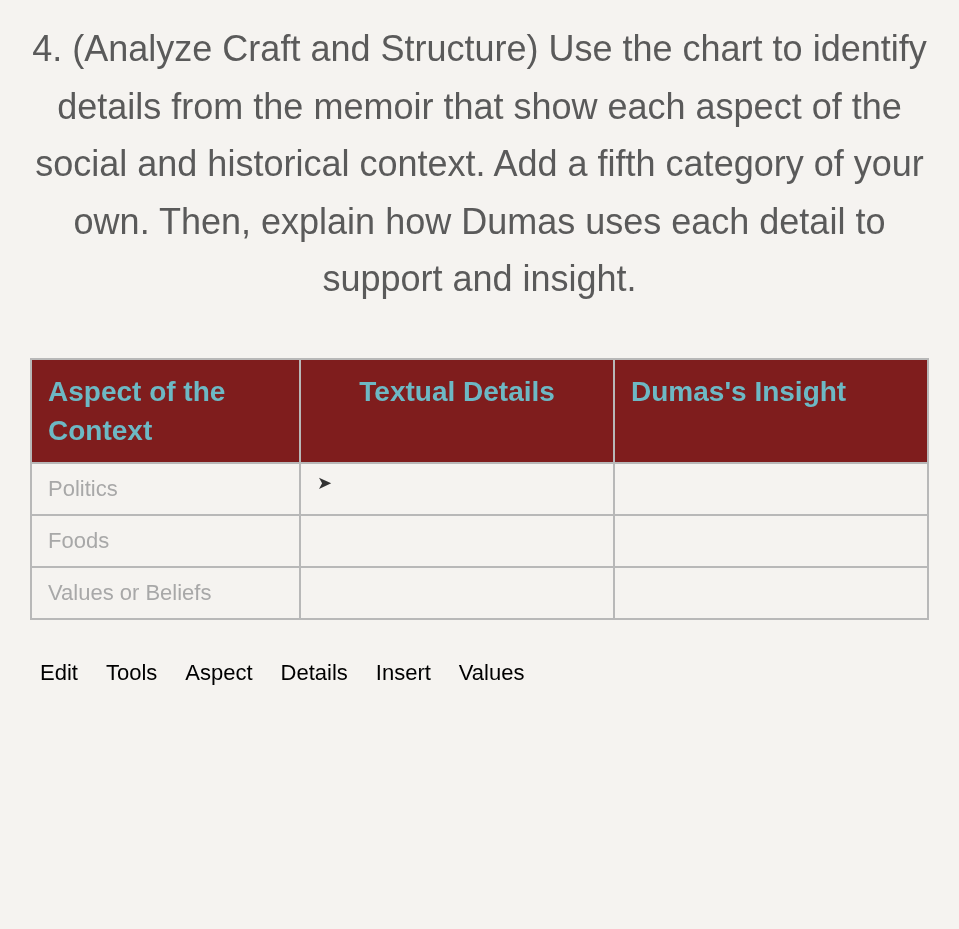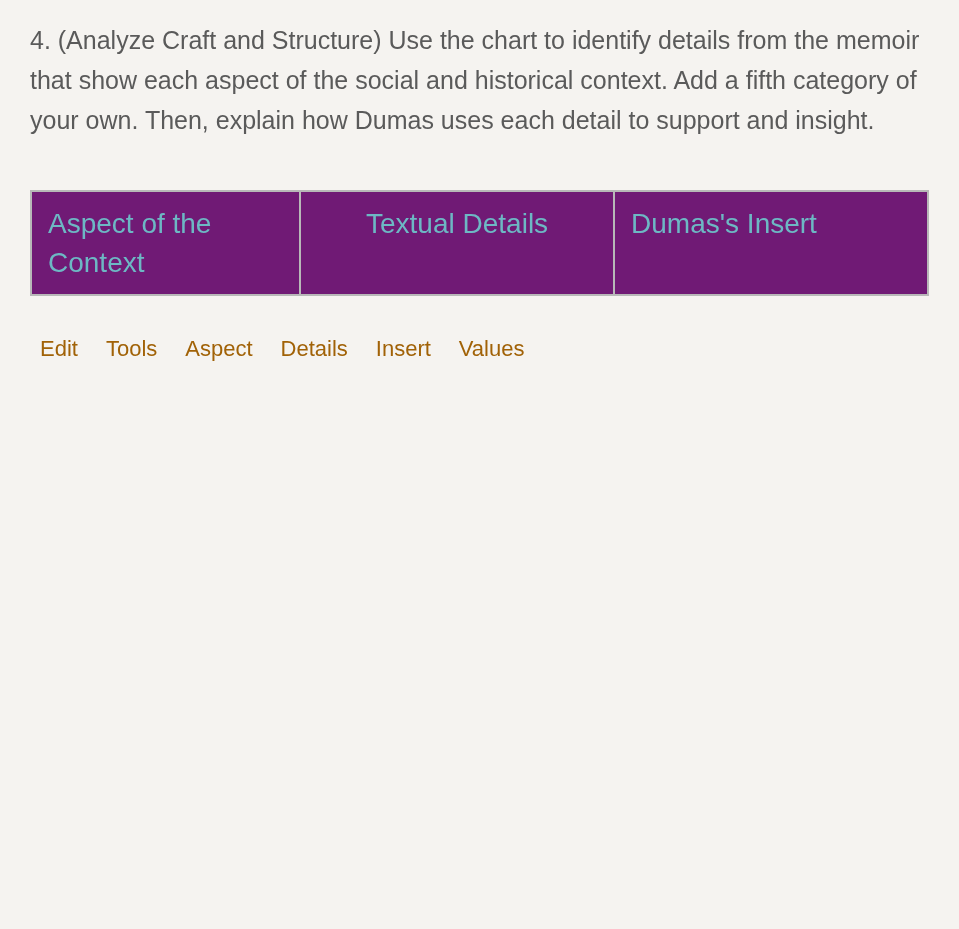--- a/index.html
+++ b/index.html
@@ -9,42 +9,43 @@
     }
     body {
       font-family: 'Segoe UI', Tahoma, Geneva, Verdana, sans-serif;
       background: #f5f3f0;
       width: 959px;
       height: 929px;
       padding: 20px 30px;
       color: #555;
     }
     .question-text {
-      font-size: 25px;
+      font-size: 36px;
       line-height: 1.6;
       color: #5a5a5a;
       margin-bottom: 50px;
       font-weight: 400;
+      text-align: center;
     }
     .chart-table {
       width: 100%;
       border-collapse: collapse;
       margin-bottom: 40px;
     }
     .chart-table th, .chart-table td {
       border: 2px solid #b8b8b8;
       padding: 12px 16px;
       text-align: left;
       vertical-align: top;
     }
     .chart-table th {
       font-size: 28px;
-      font-weight: 400;
+      font-weight: 700;
       color: #6db8c4;
-      background: #701a75;
+      background: #7f1d1d;
       line-height: 1.4;
       margin-left: 15px;
     }
     .chart-table th:first-child {
       width: 30%;
     }
     .chart-table th:nth-child(2) {
       width: 35%;
       text-align: center;
     }
@@ -64,41 +65,59 @@
       position: absolute;
       top: 8px;
       left: 16px;
       font-size: 18px;
       color: #333;
     }
     .toolbar {
       display: flex;
       gap: 28px;
       font-size: 22px;
-      color: #a16207;
+      color: #000000;
       padding-left: 10px;
     }
     .toolbar span {
       cursor: pointer;
     }
   </style>
 </head>
 <body>
 
 <div class="question-text">4. (Analyze Craft and Structure) Use the chart to identify details from the memoir that show each aspect of the social and historical context. Add a fifth category of your own. Then, explain how Dumas uses each detail to support and insight.</div>
 
 <table class="chart-table">
   <thead>
     <tr>
       <th>Aspect of the Context</th>
       <th>Textual Details</th>
-      <th>Dumas's Insert</th>
+      <th>Dumas's Insight</th>
     </tr>
   </thead>
   <tbody>
+    <tr>
+      <td>Politics</td>
+      <td class="cursor-cell">
+        <span class="cursor-arrow">➤</span>
+        <span></span>
+      </td>
+      <td></td>
+    </tr>
+    <tr>
+      <td>Foods</td>
+      <td></td>
+      <td></td>
+    </tr>
+    <tr>
+      <td>Values or Beliefs</td>
+      <td></td>
+      <td></td>
+    </tr>
   </tbody>
 </table>
 
 <div class="toolbar">
   <span>Edit</span>
   <span>Tools</span>
   <span>Aspect</span>
   <span>Details</span>
   <span>Insert</span>
   <span>Values</span>

